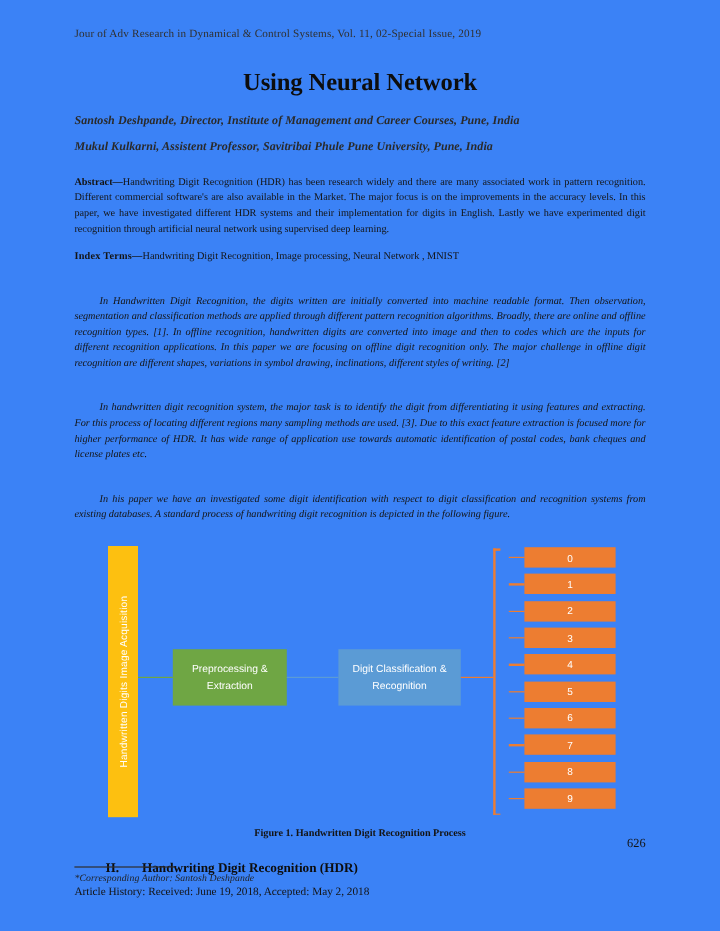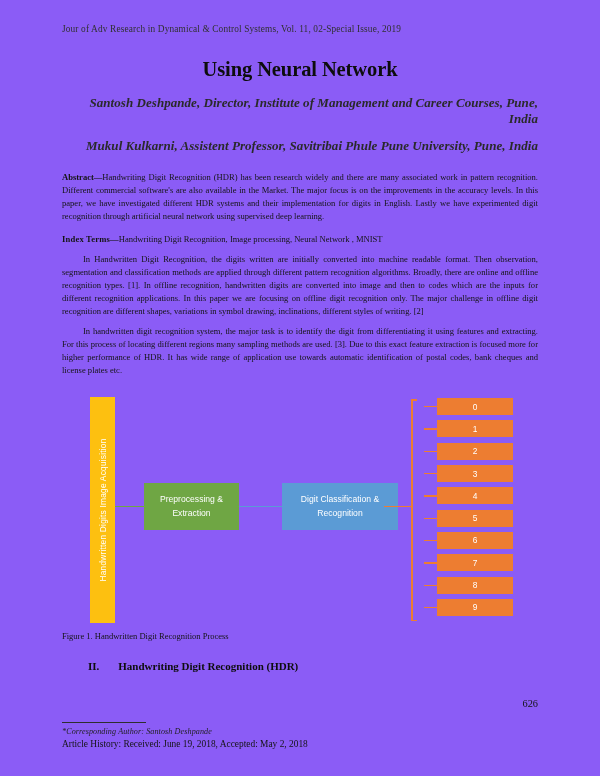--- a/index.html
+++ b/index.html
@@ -14,21 +14,21 @@
     font-family: "Liberation Serif", serif;
     color: #1a1a1a;
     overflow: hidden;
   }
 
   .page {
     position: absolute;
     left: 0; top: 0;
     width: 600px;
     height: 776px;
-    background: #8b5cf6;
+    background: #3b82f6;
   }
 
   .content {
     position: absolute;
     left: 62px;
     top: 0;
     width: 476px;
   }
 
   
@@ -48,24 +48,24 @@
     font-family: "Liberation Serif", serif;
     font-weight: bold;
     font-size: 20.5px;
     line-height: 1.28;
     letter-spacing: -0.1px;
     color: #0d0d0d;
   }
 
   
   .author-line {
-    text-align: right;
+    text-align: left;
     font-style: italic;
     font-weight: bold;
-    font-size: 13px;
+    font-size: 10px;
     color: #2a2a2a;
     letter-spacing: 0.05px;
   }
   .author-line.first { margin-top: 13px; }
   .author-line.second { margin-top: 11px; font-family: Liberation Serif, serif; }
 
   
   .abstract {
     margin-top: 17px;
     font-size: 8.55px;
@@ -89,26 +89,27 @@
     margin-top: 22px;
     margin-left: 26px;
     font-weight: bold;
     font-size: 11px;
     color: #0d0d0d;
   }
   .section-heading .num { margin-right: 7px; }
 
   
   .para {
-    margin-top: 7px;
+    margin-top: 24px;
     font-size: 8.55px;
     line-height: 1.52;
     text-align: justify;
     text-indent: 21px;
     color: #141414;
+    font-style: italic;
   }
 
   
   .figure-wrap {
     position: relative;
     margin-top: 14px;
     height: 238px;
     width: 476px;
   }
 
@@ -153,21 +154,21 @@
     font-size: 8.6px;
     line-height: 1.55;
     padding: 0 5px;
   }
 
   
   .class-box {
     position: absolute;
     left: 220px;
     top: 92px;
-    width: 116px;
+    width: 102px;
     height: 47px;
     background: #5b9bd5;
     display: flex;
     align-items: center;
     justify-content: center;
     text-align: center;
   }
   .class-box-label {
     color: #ffffff;
     font-family: "Liberation Sans", sans-serif;
@@ -251,22 +252,24 @@
     left: 0px;
     top: 9px;
     width: 13px;
     height: 1.3px;
     background: #ed7d31;
   }
 
   
   .fig-caption {
     margin-top: 2px;
+    text-align: center;
     font-size: 8.5px;
     color: #141414;
+    font-weight: bold;
   }
 
   
   .section-heading-2 {
     margin-top: 19px;
     margin-left: 26px;
     font-weight: bold;
     font-size: 11px;
     color: #0d0d0d;
   }
@@ -320,20 +323,21 @@
     <div class="author-line first">Santosh Deshpande, Director, Institute of Management and Career Courses, Pune, India</div>
     <div class="author-line second">Mukul Kulkarni, Assistent Professor, Savitribai Phule Pune University, Pune, India</div>
 
     <div class="abstract"><b>Abstract—</b><span>Handwriting Digit Recognition (HDR) has been research widely and there are many associated work in pattern recognition. Different commercial software's are also available in the Market. The major focus is on the improvements in the accuracy levels. In this paper, we have investigated different HDR systems and their implementation for digits in English. Lastly we have experimented digit recognition through artificial neural network using supervised deep learning.</span></div>
 
     <div class="index-terms"><b>Index Terms—</b><span>Handwriting Digit Recognition, Image processing, Neural Network , MNIST</span></div>
 
 
     <div class="para">In Handwritten Digit Recognition, the digits written are initially converted into machine readable format. Then observation, segmentation and classification methods are applied through different pattern recognition algorithms. Broadly, there are online and offline recognition types. [1]. In offline recognition, handwritten digits are converted into image and then to codes which are the inputs for different recognition applications. In this paper we are focusing on offline digit recognition only. The major challenge in offline digit recognition are different shapes, variations in symbol drawing, inclinations, different styles of writing. [2]</div>
     <div class="para">In handwritten digit recognition system, the major task is to identify the digit from differentiating it using features and extracting. For this process of locating different regions many sampling methods are used. [3]. Due to this exact feature extraction is focused more for higher performance of HDR. It has wide range of application use towards automatic identification of postal codes, bank cheques and license plates etc.</div>
+    <div class="para">In his paper we have an investigated some digit identification with respect to digit classification and recognition systems from existing databases. A standard process of handwriting digit recognition is depicted in the following figure.</div>
 
     <div class="figure-wrap">
 
       <div class="acq-bar">
         <span class="acq-bar-label">Handwritten Digits Image Acquisition</span>
       </div>
 
       <div class="conn conn-yellow-green"></div>
 
       <div class="prep-box">

